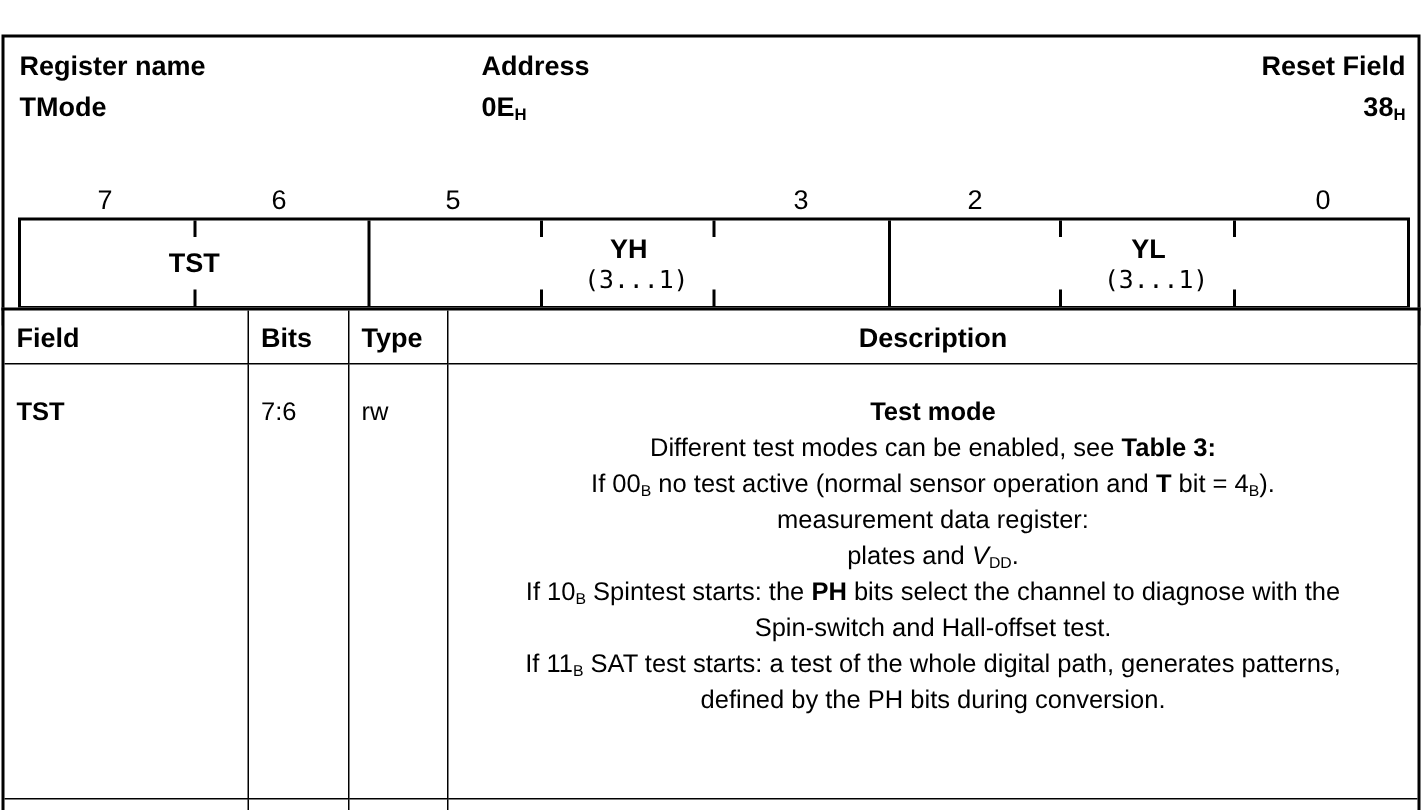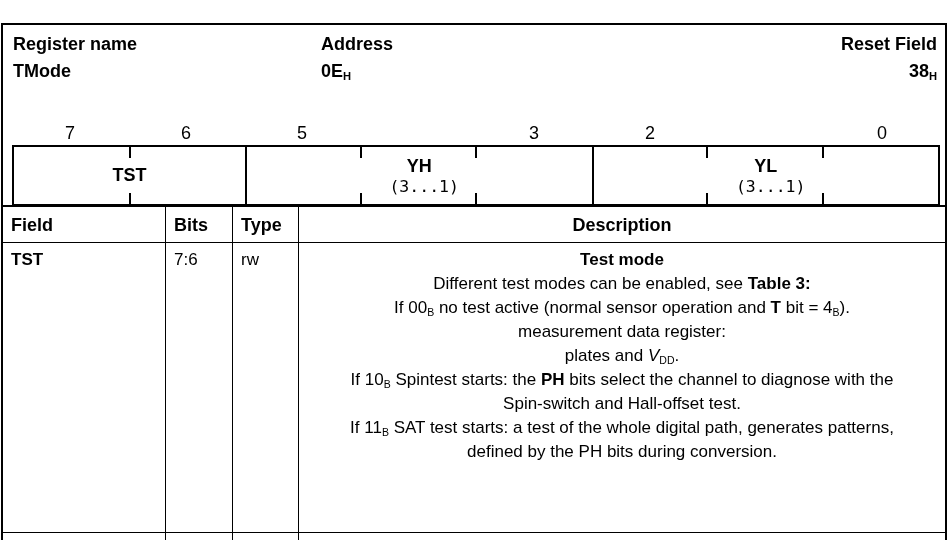--- a/index.html
+++ b/index.html
@@ -60,21 +60,21 @@
   .desc-table {
     position:absolute; left:1px; top:205px; width:946px; height:345px;
     border:2px solid #000; border-bottom:none;
     display:grid;
     grid-template-columns:163px 67px 66px 1fr;
     grid-template-rows:36px 290px 1fr;
     background:#fff;
   }
   .cell {
     border-right:1.5px solid #000; border-bottom:1.5px solid #000;
-    padding:5px 8px; font-size:17px; line-height:24px; overflow:hidden;
+    padding:20px 8px; font-size:17px; line-height:24px; overflow:hidden;
   }
   .cell:nth-child(4n) { border-right:none;text-align:center; }
   .cell.hdr { font-weight:bold; font-size:18px; padding-top:6px; }
   .cell.empty { border-bottom:none; }
   .desc-line { height:24px; white-space:nowrap; }
 </style>
 </head>
 <body>
 
 <div class="page">

